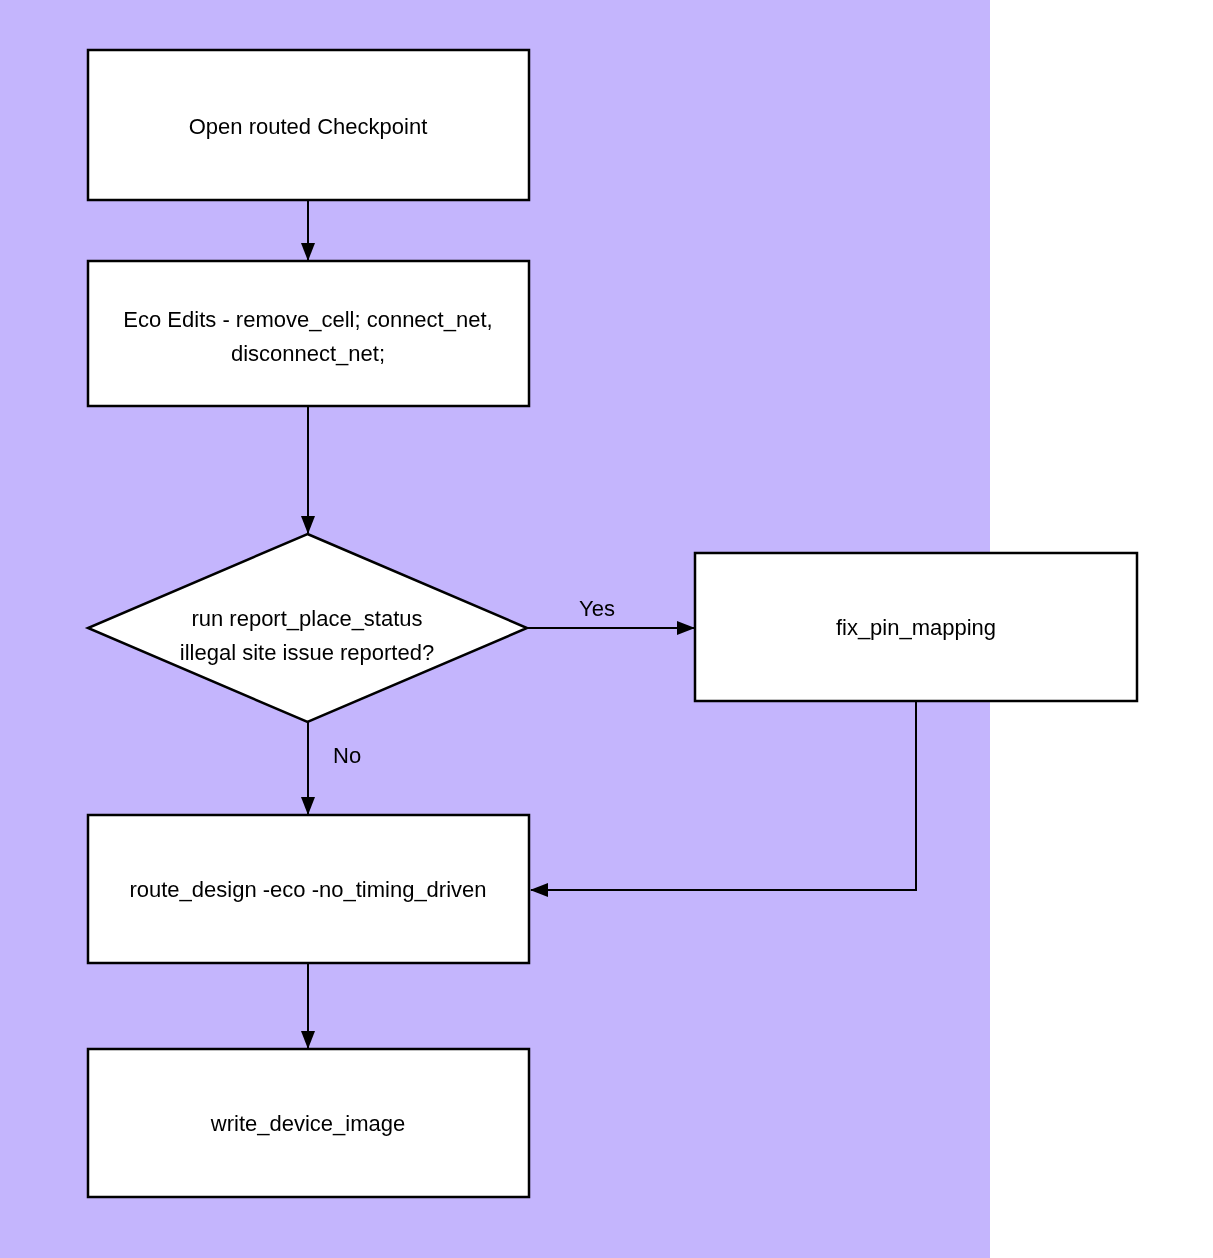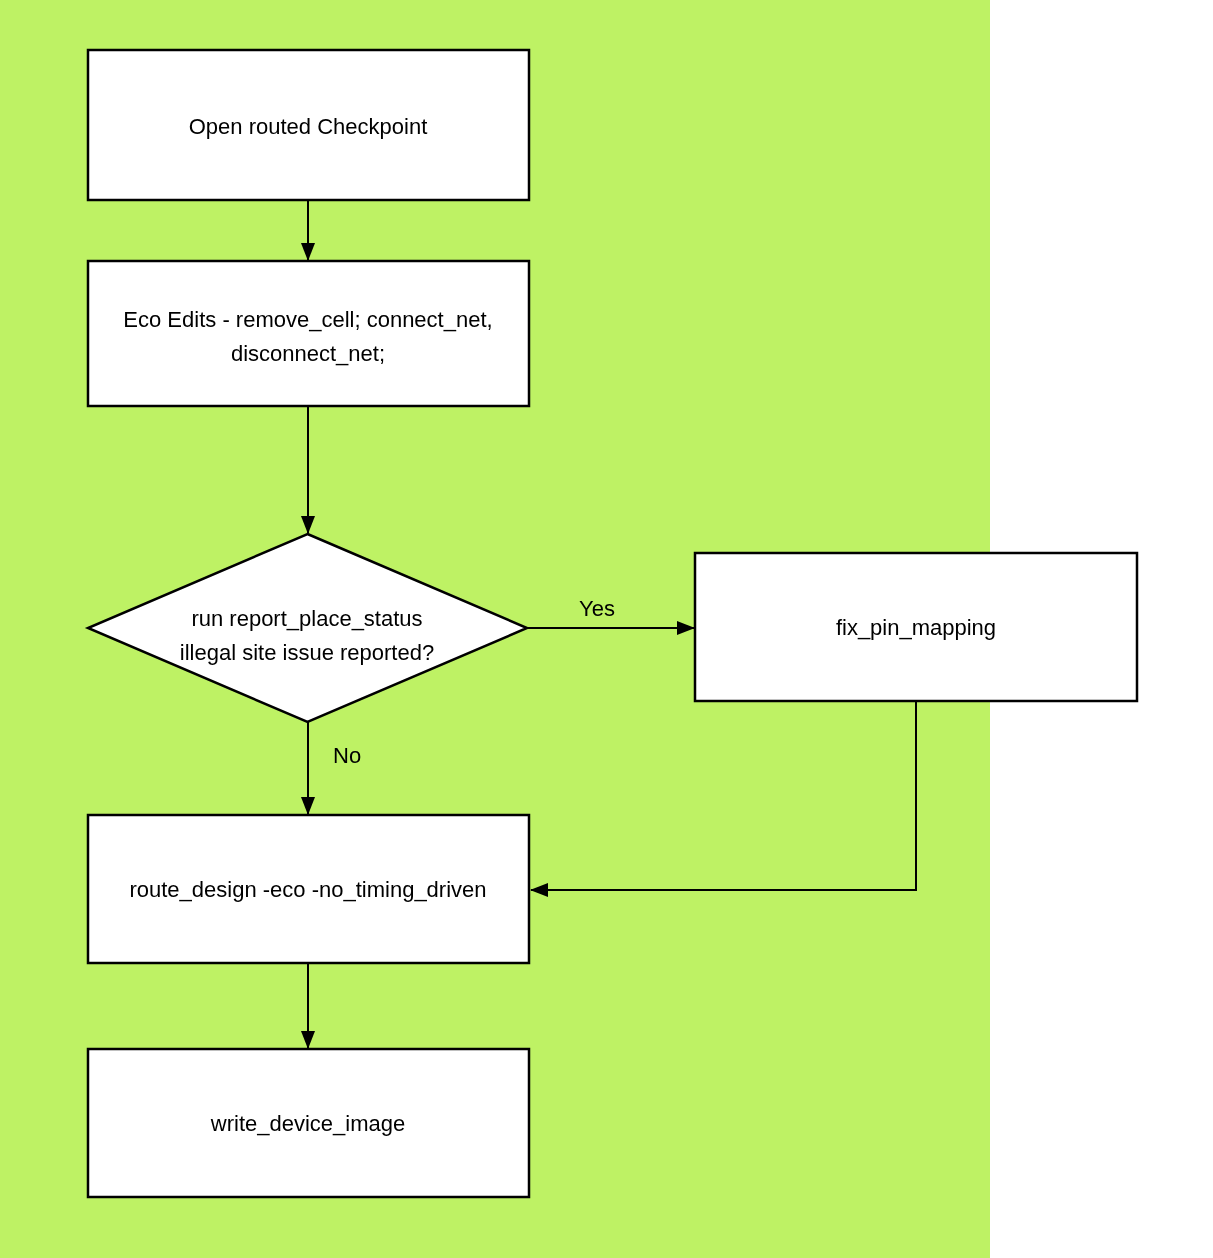--- a/index.html
+++ b/index.html
@@ -4,21 +4,21 @@
 <style>
   html, body {
     margin: 0;
     padding: 0;
     background: #ffffff;
   }
   .page {
     position: relative;
     width: 990px;
     height: 1258px;
-    background: #bef264;
+    background: #c4b5fd;
     font-family: "Liberation Sans", sans-serif;
   }
   svg.flowchart {
     position: absolute;
     top: 0;
     left: 0;
   }
   .shape {
     fill: #ffffff;
     stroke: #000000;

